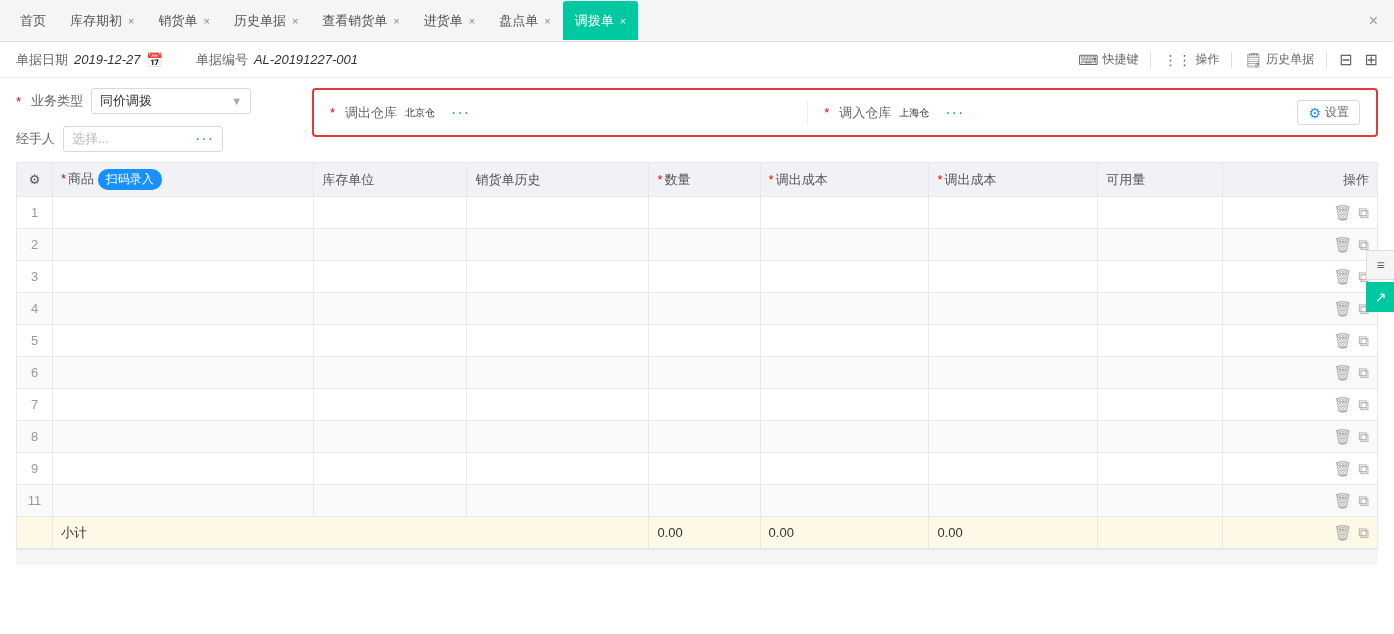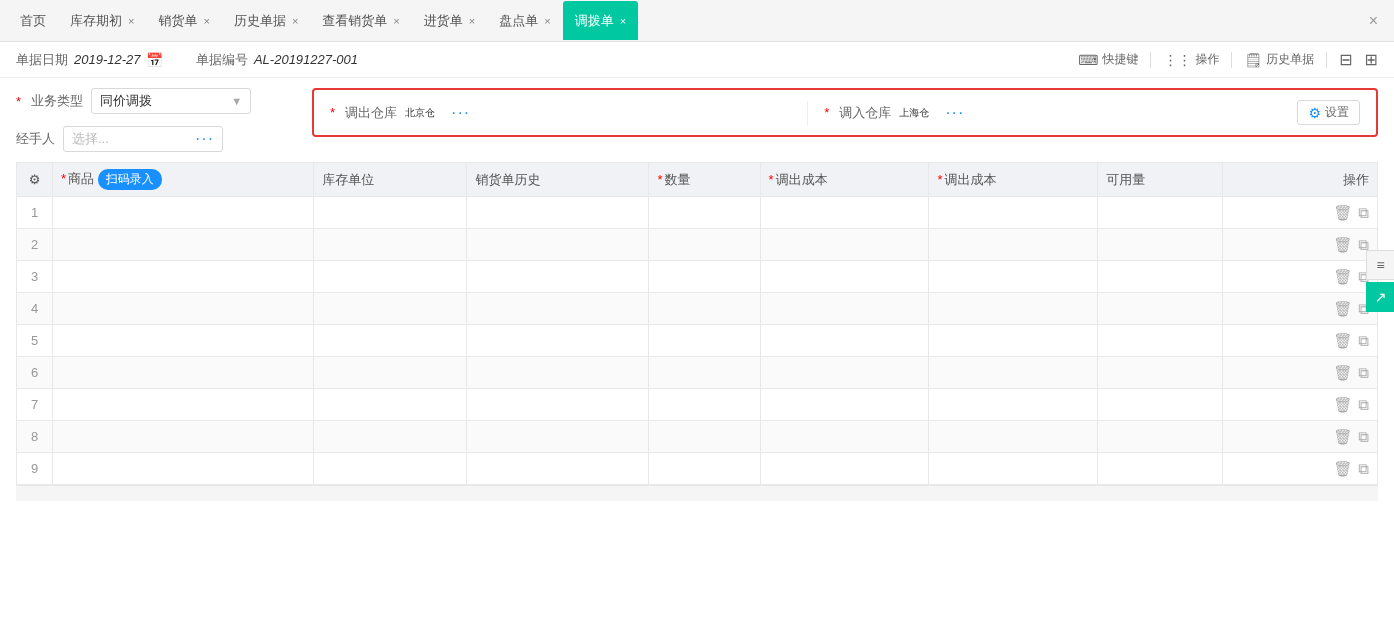--- a/index.html
+++ b/index.html
@@ -503,21 +503,51 @@
           <td></td>
           <td></td>
           <td></td>
         <td>
             <div class="action-cell">
               <span class="action-icon">🗑</span>
               <span class="action-icon">⧉</span>
             </div>
           </td>
       </tr>
-
+      <tr>
+        <td class="row-num">11</td>
+        <td></td>
+          <td></td>
+          <td></td>
+        <td></td>
+          <td></td>
+          <td></td>
+          <td></td>
+        <td>
+            <div class="action-cell">
+              <span class="action-icon">🗑</span>
+              <span class="action-icon">⧉</span>
+            </div>
+          </td>
+      </tr>
+
+      <tr class="subtotal-row">
+        <td class="row-num"></td>
+        <td colspan="3">小计</td>
+        <td>0.00</td>
+        <td>0.00</td>
+        <td>0.00</td>
+        <td></td>
+        <td>
+            <div class="action-cell">
+              <span class="action-icon">🗑</span>
+              <span class="action-icon">⧉</span>
+            </div>
+          </td>
+      </tr>
     </tbody>
   </table>
 </div>
 
 <div class="scroll-area"></div>
 
 <div class="side-btns">
   <div class="side-btn">≡</div>
   <div class="side-btn green">↗</div>
 </div>

